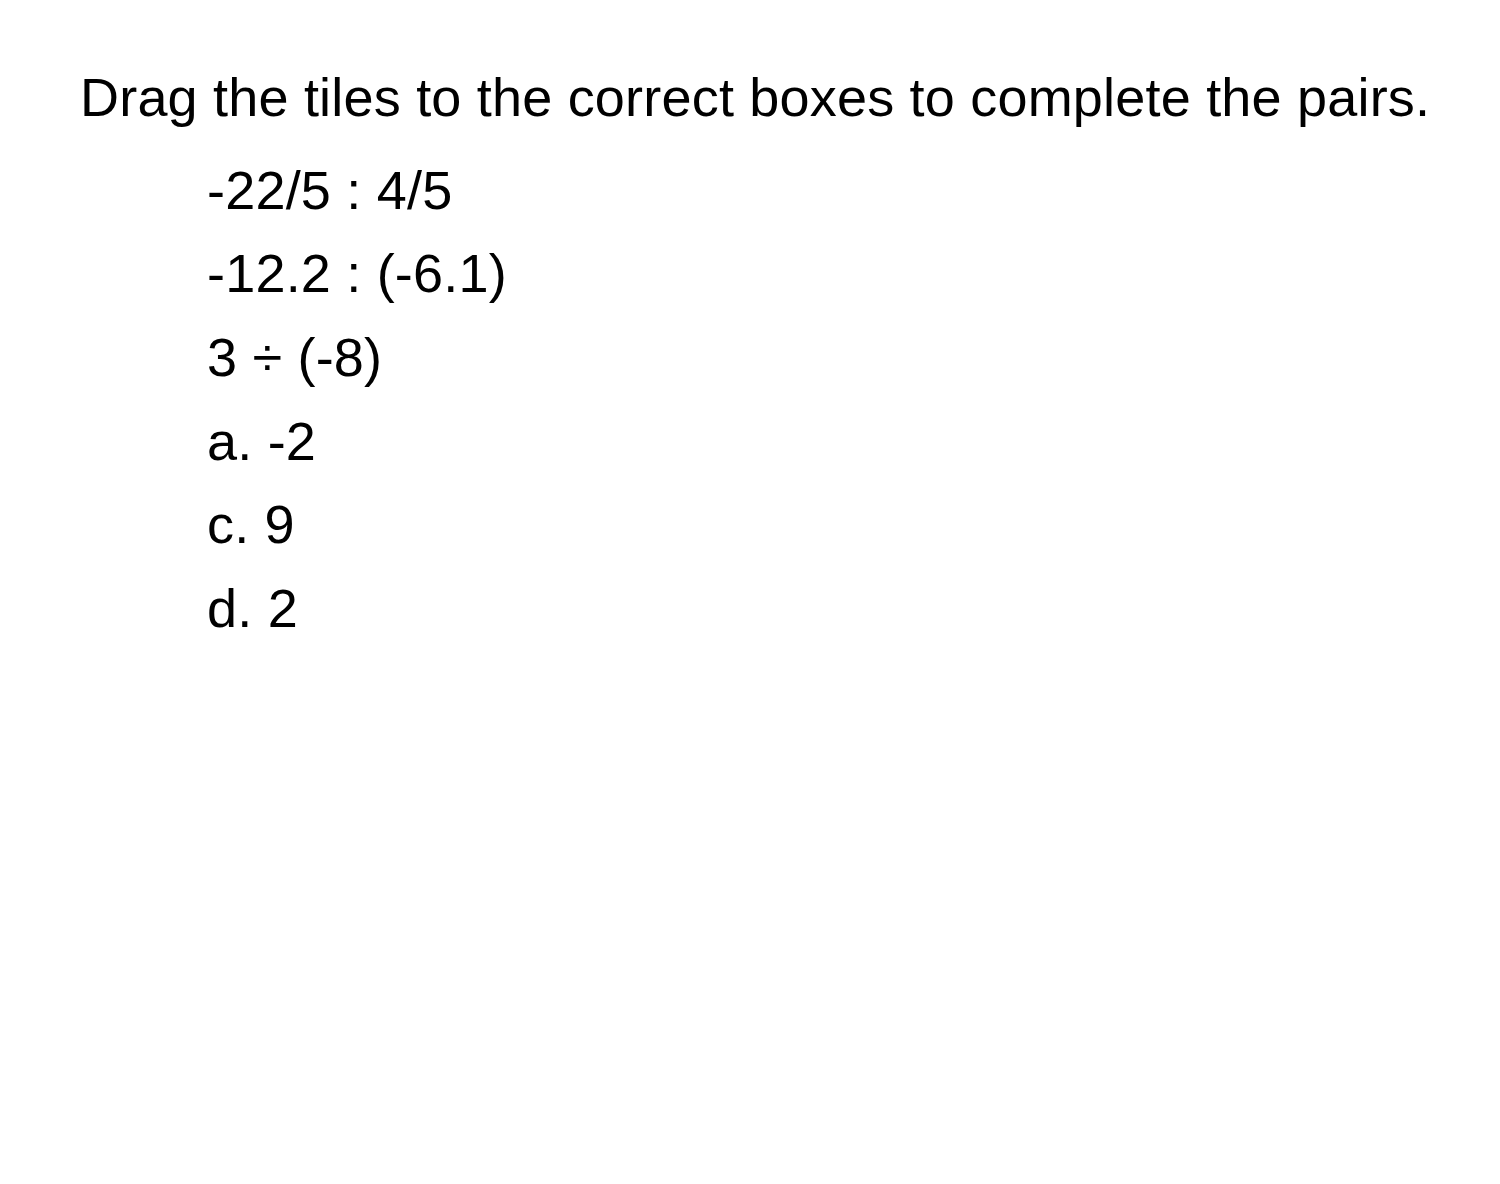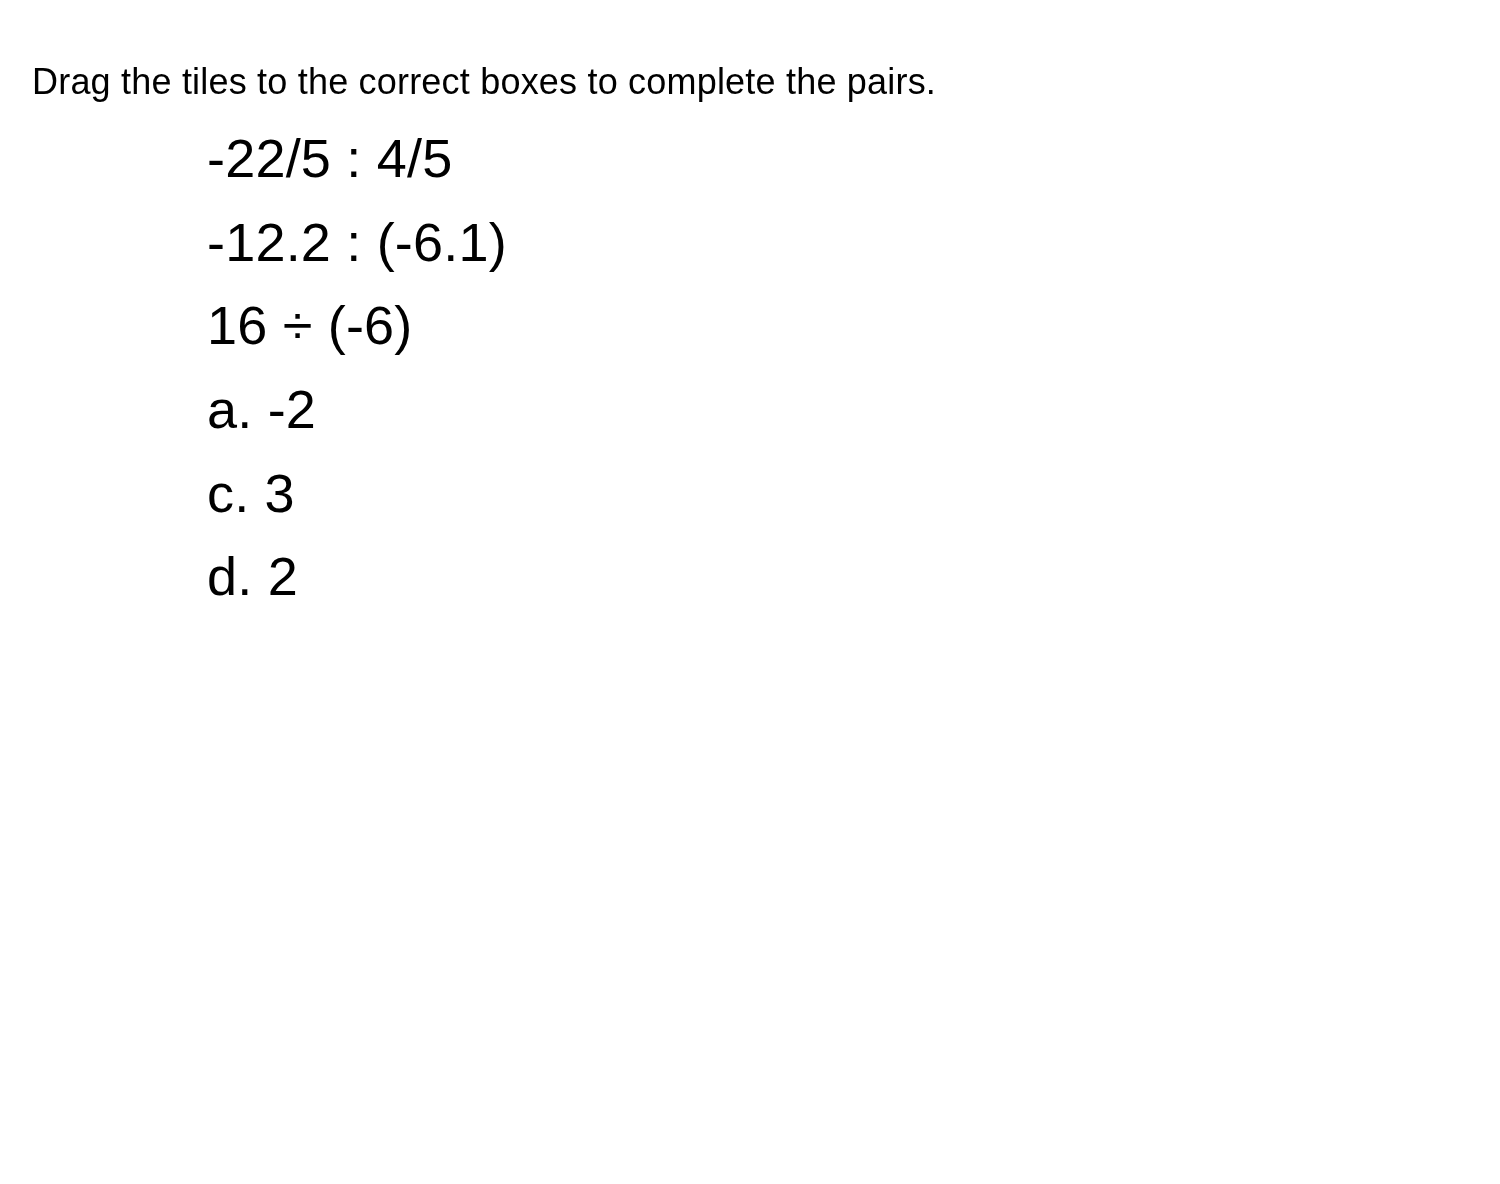--- a/index.html
+++ b/index.html
@@ -10,24 +10,25 @@
     background: #ffffff;
     font-family: -apple-system, BlinkMacSystemFont, "Segoe UI", Helvetica, Arial, sans-serif;
     color: #000000;
   }
   .page {
     padding-top: 50px;
     padding-left: 32px;
     padding-right: 40px;
   }
   .instruction {
-    font-size: 36px;
+    font-size: 54px;
     line-height: 1.75;
     letter-spacing: 0.2px;
     margin-bottom: 4px;
+    margin-left: 48px;
   }
   .prompt {
     font-size: 54px;
     line-height: 1.75;
     letter-spacing: 0.2px;
     margin-bottom: 6px;
   }
   .list {
     padding-left: 150px;
   }
@@ -39,18 +40,18 @@
   }
 </style>
 </head>
 <body>
 
 <div class="page">
   <div class="instruction">Drag the tiles to the correct boxes to complete the pairs.</div>
   <div class="list">
     <div class="item">-22/5 : 4/5</div>
     <div class="item">-12.2 : (-6.1)</div>
-    <div class="item">16 ÷ (-6)</div>
+    <div class="item">3 ÷ (-8)</div>
     <div class="item">a. -2</div>
-    <div class="item">c. 3</div>
+    <div class="item">c. 9</div>
     <div class="item">d. 2</div>
   </div>
 </div>
 
 </body></html>

